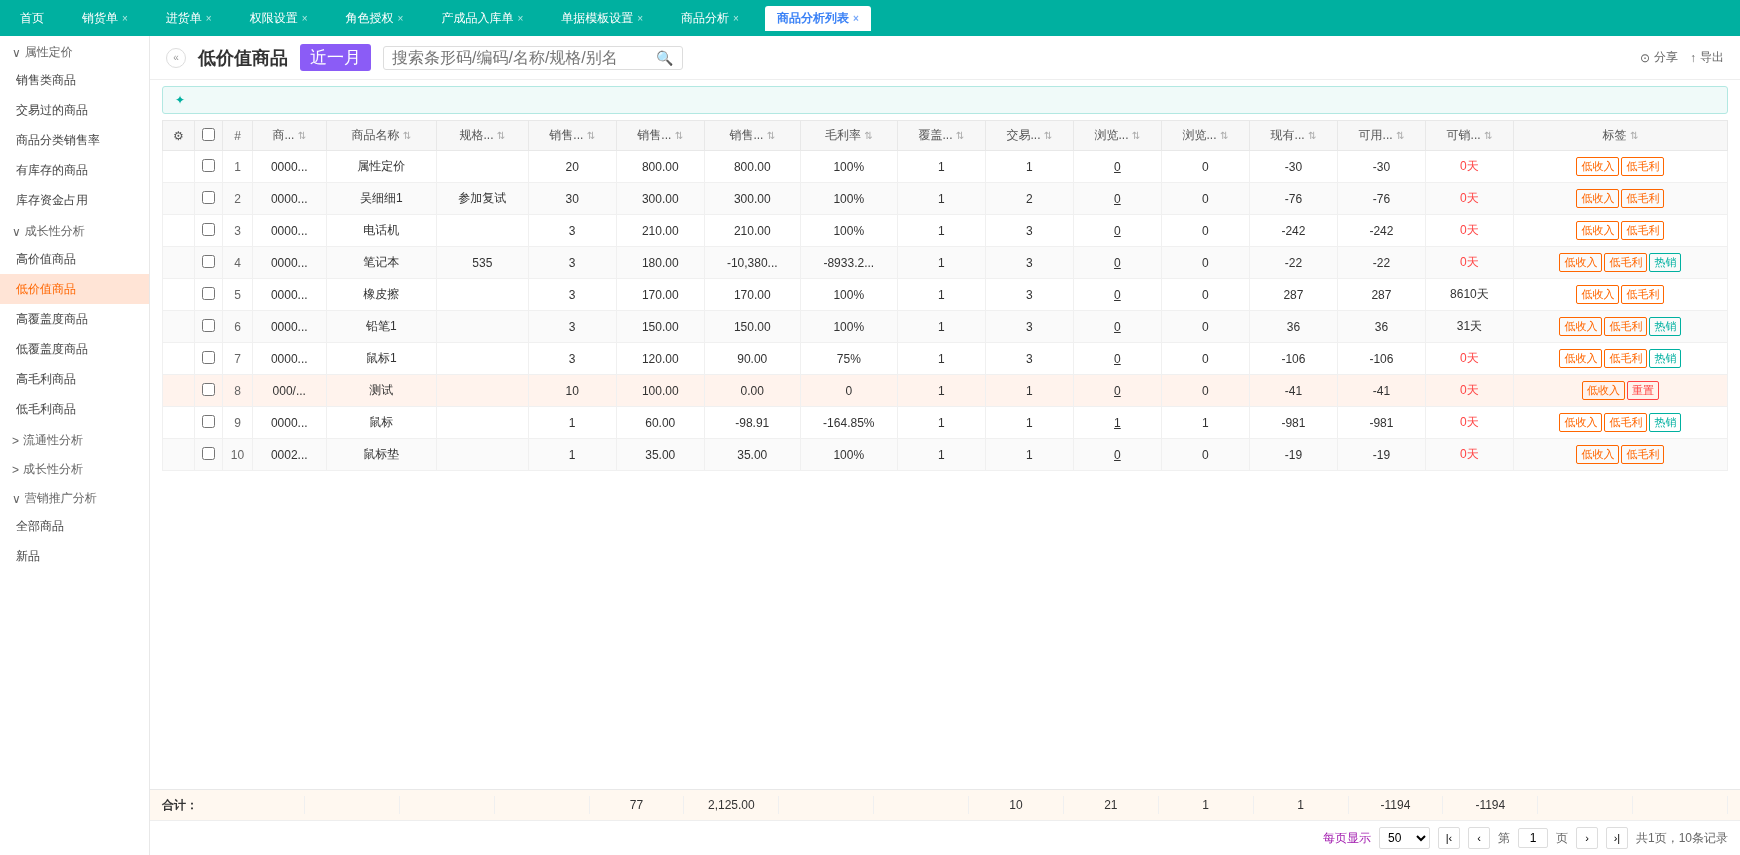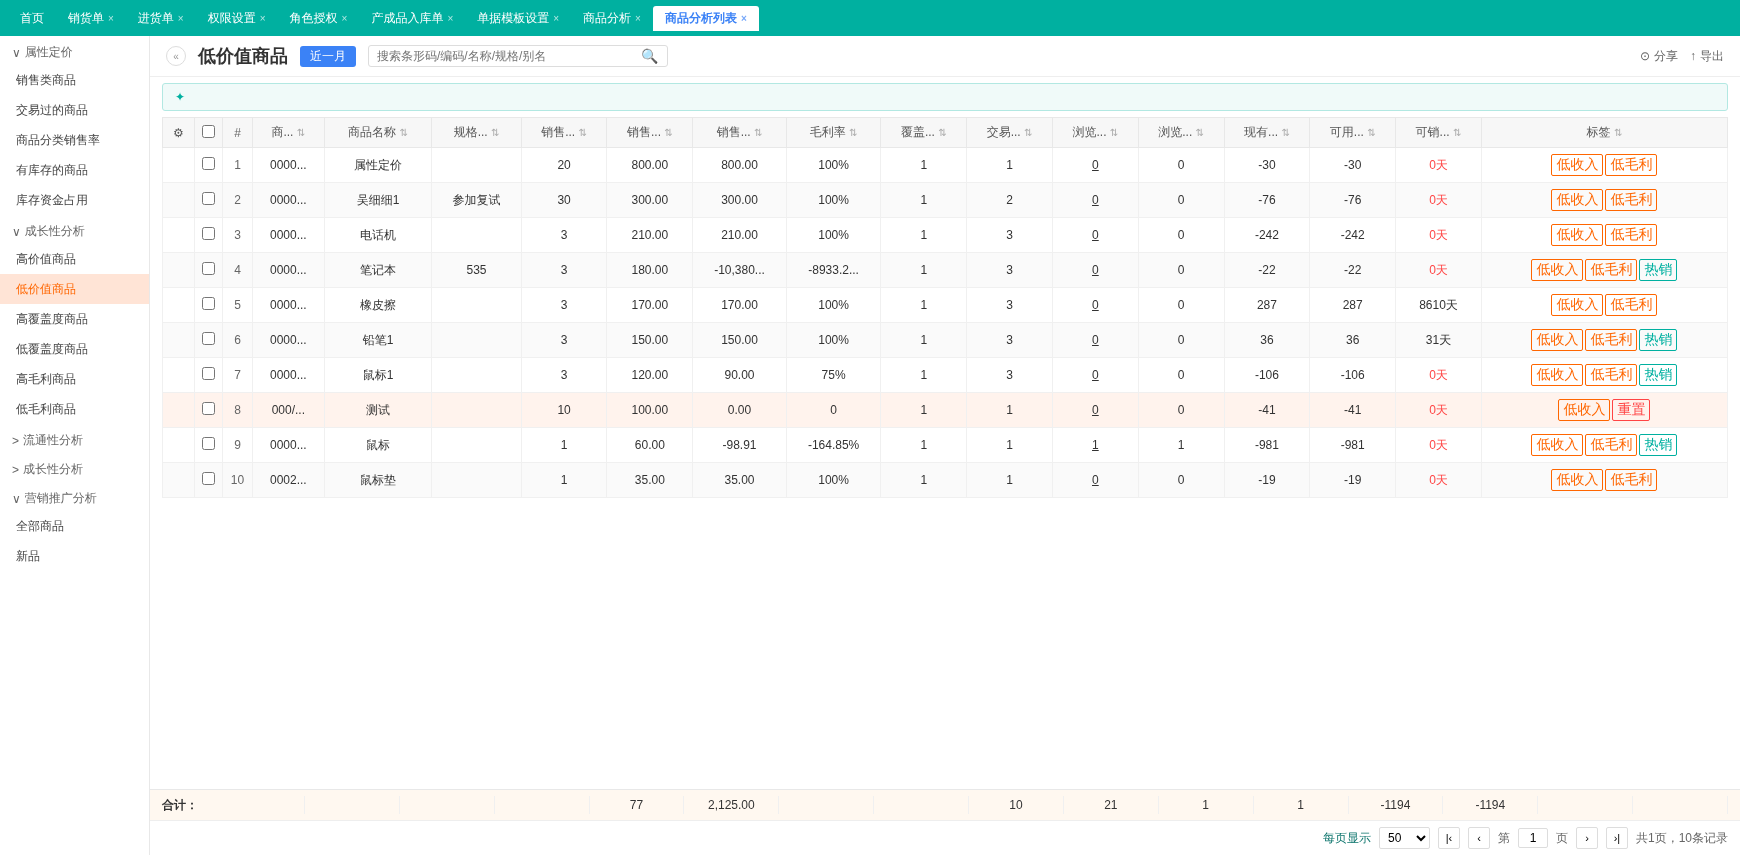--- a/index.html
+++ b/index.html
@@ -5,21 +5,21 @@
     * { box-sizing: border-box; margin: 0; padding: 0; font-family: 'Microsoft YaHei', Arial, sans-serif; font-size: 12px; }
     body { background: #f5f5f5; color: #333; }
 
     
     .top-nav {
       background: #00b0a0;
       display: flex;
       align-items: center;
       height: 36px;
       padding: 0 8px;
-      gap: 0;
+      gap: 14px;
     }
     .nav-item {
       color: #fff;
       padding: 4px 12px;
       cursor: pointer;
       border-radius: 2px;
       white-space: nowrap;
       display: flex; align-items: center; gap: 4px;
     }
     .nav-item.active { background: #fff; color: #3b82f6; border-radius: 3px 3px 0 0; font-weight: bold; }
@@ -71,37 +71,37 @@
       border-bottom: 1px solid #eee;
       gap: 12px;
       background: #fff;
     }
     .page-title {
       font-size: 18px;
       font-weight: bold;
       color: #333;
     }
     .time-filter-btn {
-      background: #3b82f6;
+      background: #8b5cf6;
       color: #fff;
       border: none;
       padding: 2px 10px;
       border-radius: 3px;
       cursor: pointer;
-      font-size: 12px;
+      font-size: 17px;
     }
     .search-box {
       display: flex; align-items: center;
       border: 1px solid #ddd;
       border-radius: 3px;
       padding: 2px 8px;
       flex: 1; max-width: 300px;
     }
     .search-box input {
-      border: none; outline: none; font-size: 12px; width: 100%;
+      border: none; outline: none; font-size: 16px; width: 100%;
       color: #0369a1;
     }
     .search-icon { color: #ff6600; font-size: 14px; }
     .header-right { margin-left: auto; display: flex; gap: 12px; }
     .btn-share, .btn-export {
       display: flex; align-items: center; gap: 4px;
       color: #666; cursor: pointer; font-size: 12px;
       background: none; border: none;
     }
 
@@ -147,21 +147,21 @@
       color: #333;
     }
     tbody tr.highlight-row { background: #fff3ed; }
     tbody tr:nth-child(even) { background: #fafafa; }
     tbody tr.highlight-row:nth-child(even) { background: #fff3ed; }
 
     .tag {
       display: inline-block;
       padding: 1px 4px;
       border-radius: 2px;
-      font-size: 14px;
+      font-size: 11px;
       margin: 1px;
     }
     .tag-orange { color: #ff6600; border: 1px solid #ff6600; }
     .tag-red { color: #ff4444; border: 1px solid #ff4444; }
     .tag-teal { color: #00b0a0; border: 1px solid #00b0a0; }
 
     .link-underline { color: #333; text-decoration: underline; cursor: pointer; }
     .days-0 { color: #ff4444; }
     .days-normal { color: #333; margin-left: 44px; }
 
@@ -192,21 +192,21 @@
     
     .pagination {
       display: flex;
       align-items: center;
       justify-content: flex-end;
       padding: 6px 12px;
       border-top: 1px solid #eee;
       gap: 8px;
       background: #fff;
     }
-    .page-size-label { color: #0f766e; }
+    .page-size-label { color: #a21caf; }
     .page-size-select {
       border: 1px solid #ddd;
       padding: 2px 4px;
       border-radius: 2px;
       background: #fff;
     }
     .page-btn {
       width: 22px; height: 22px;
       border: 1px solid #ddd;
       background: #fff;

